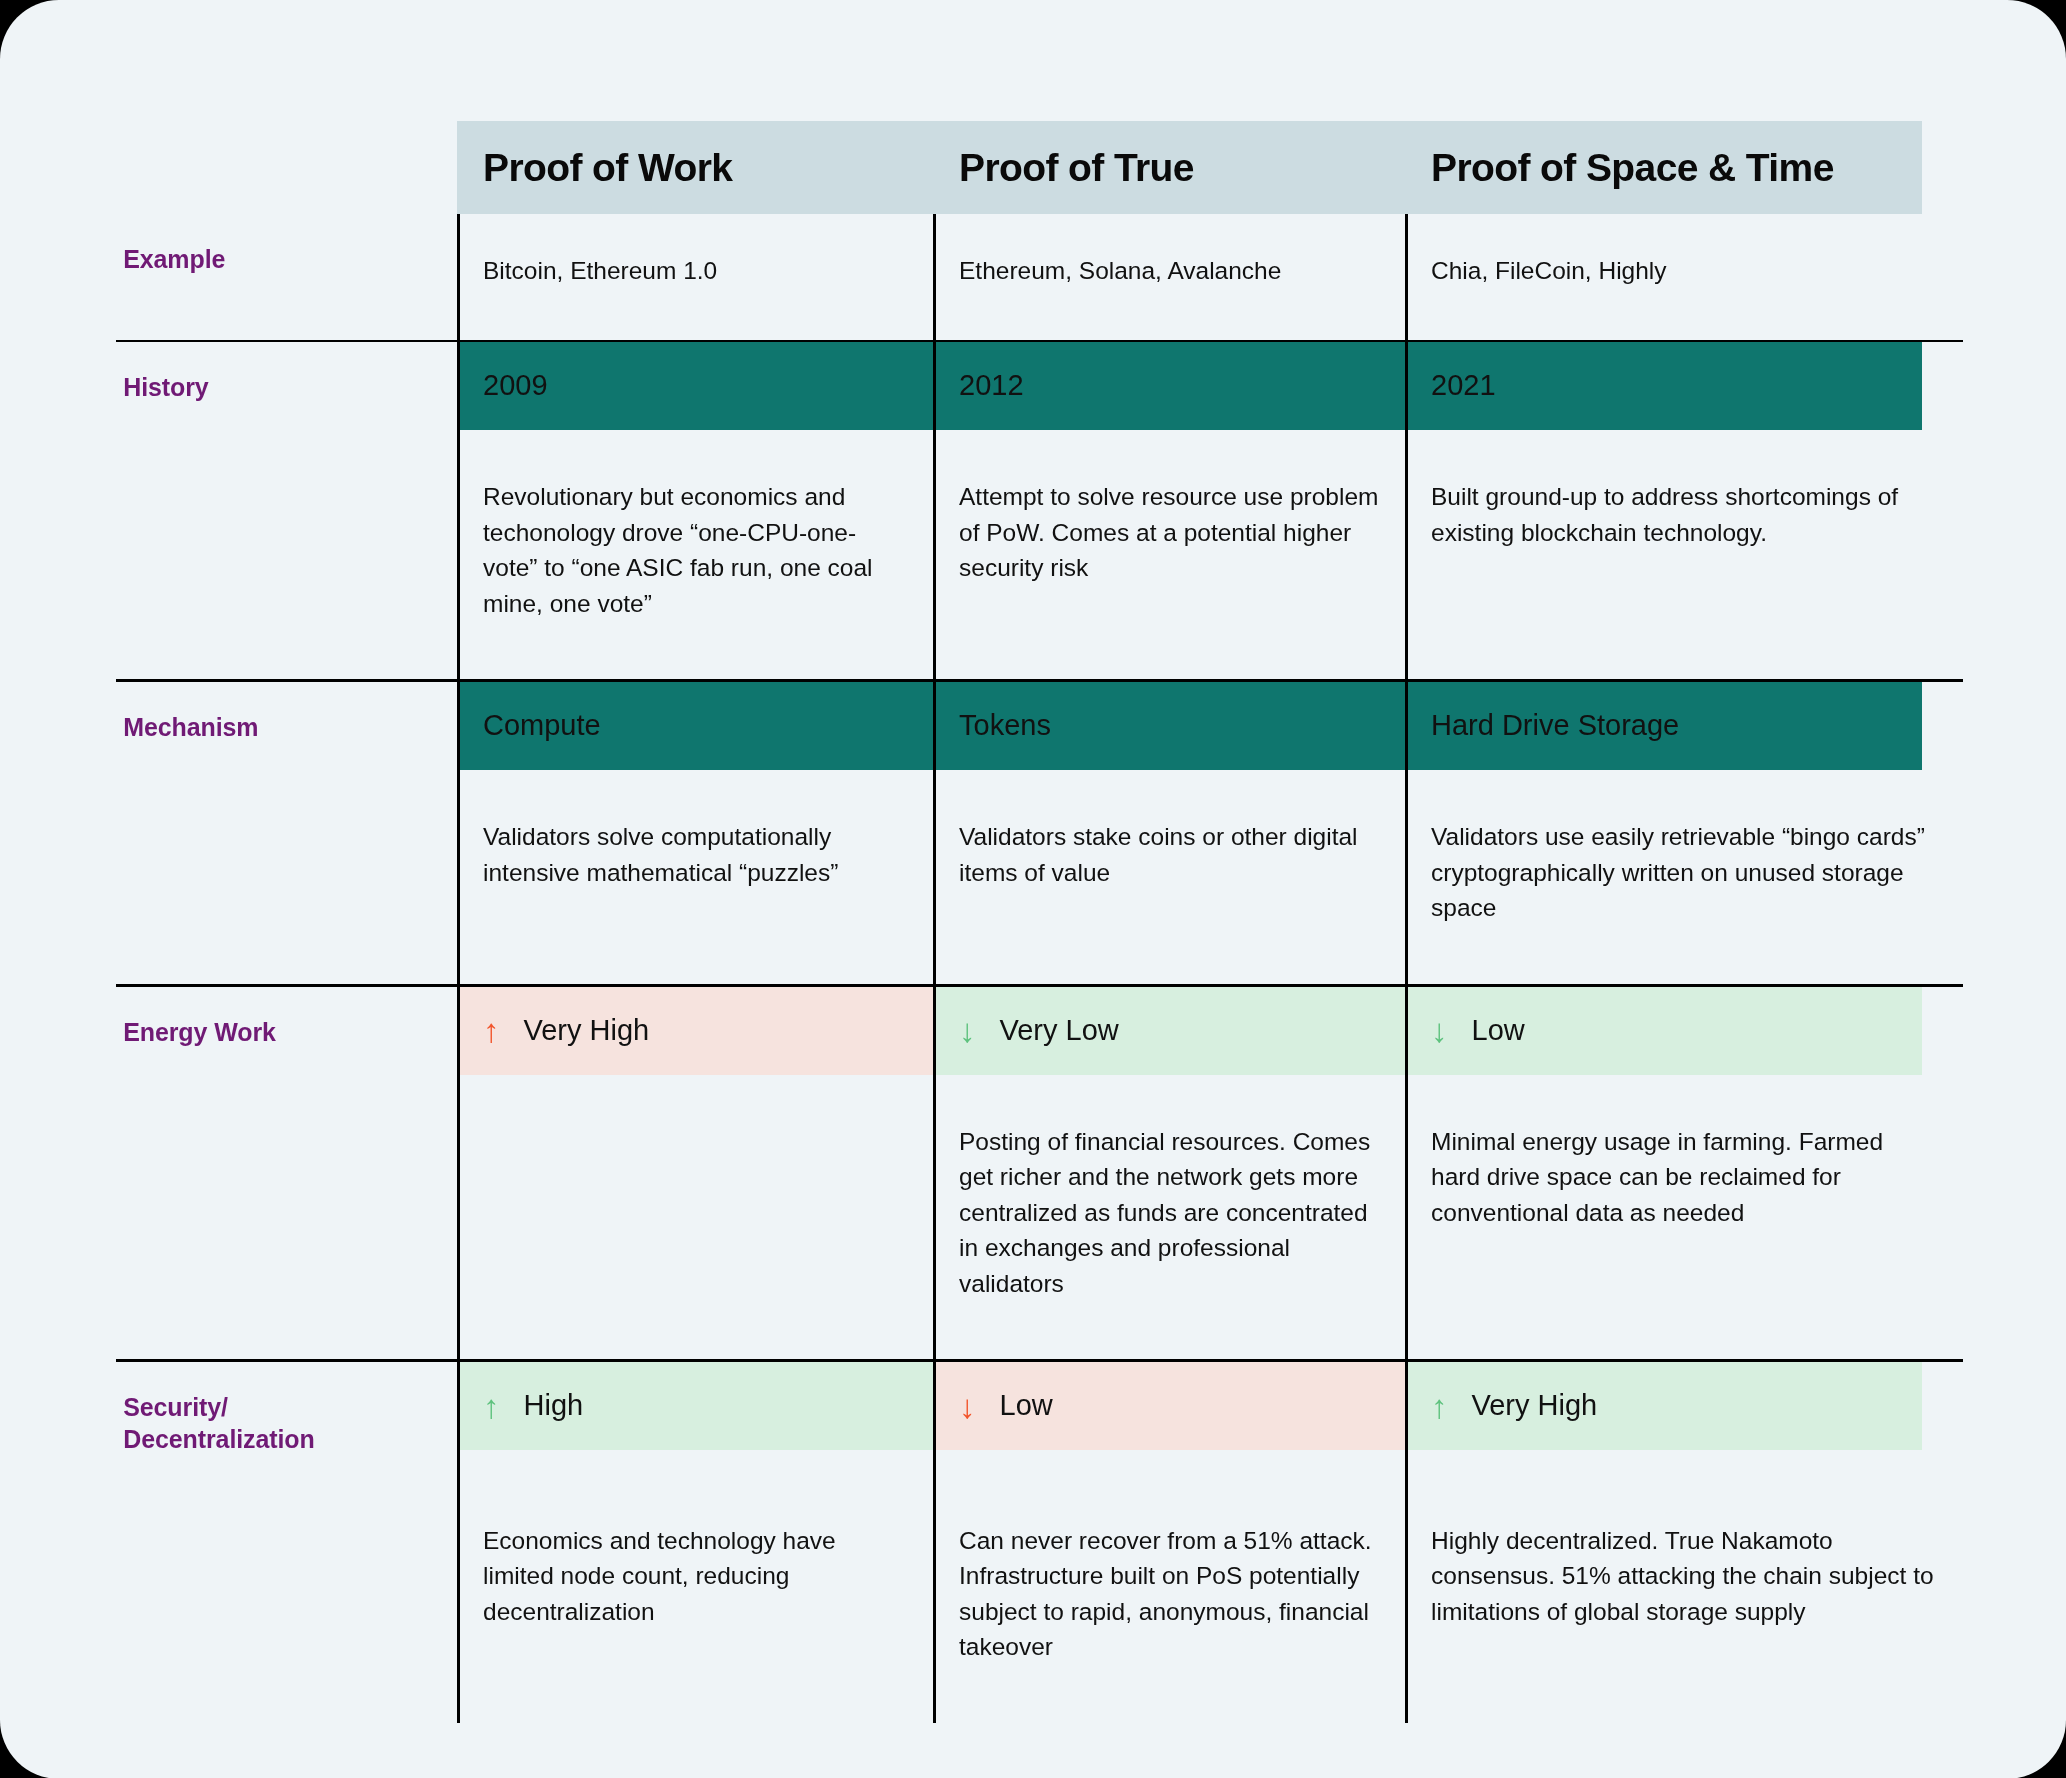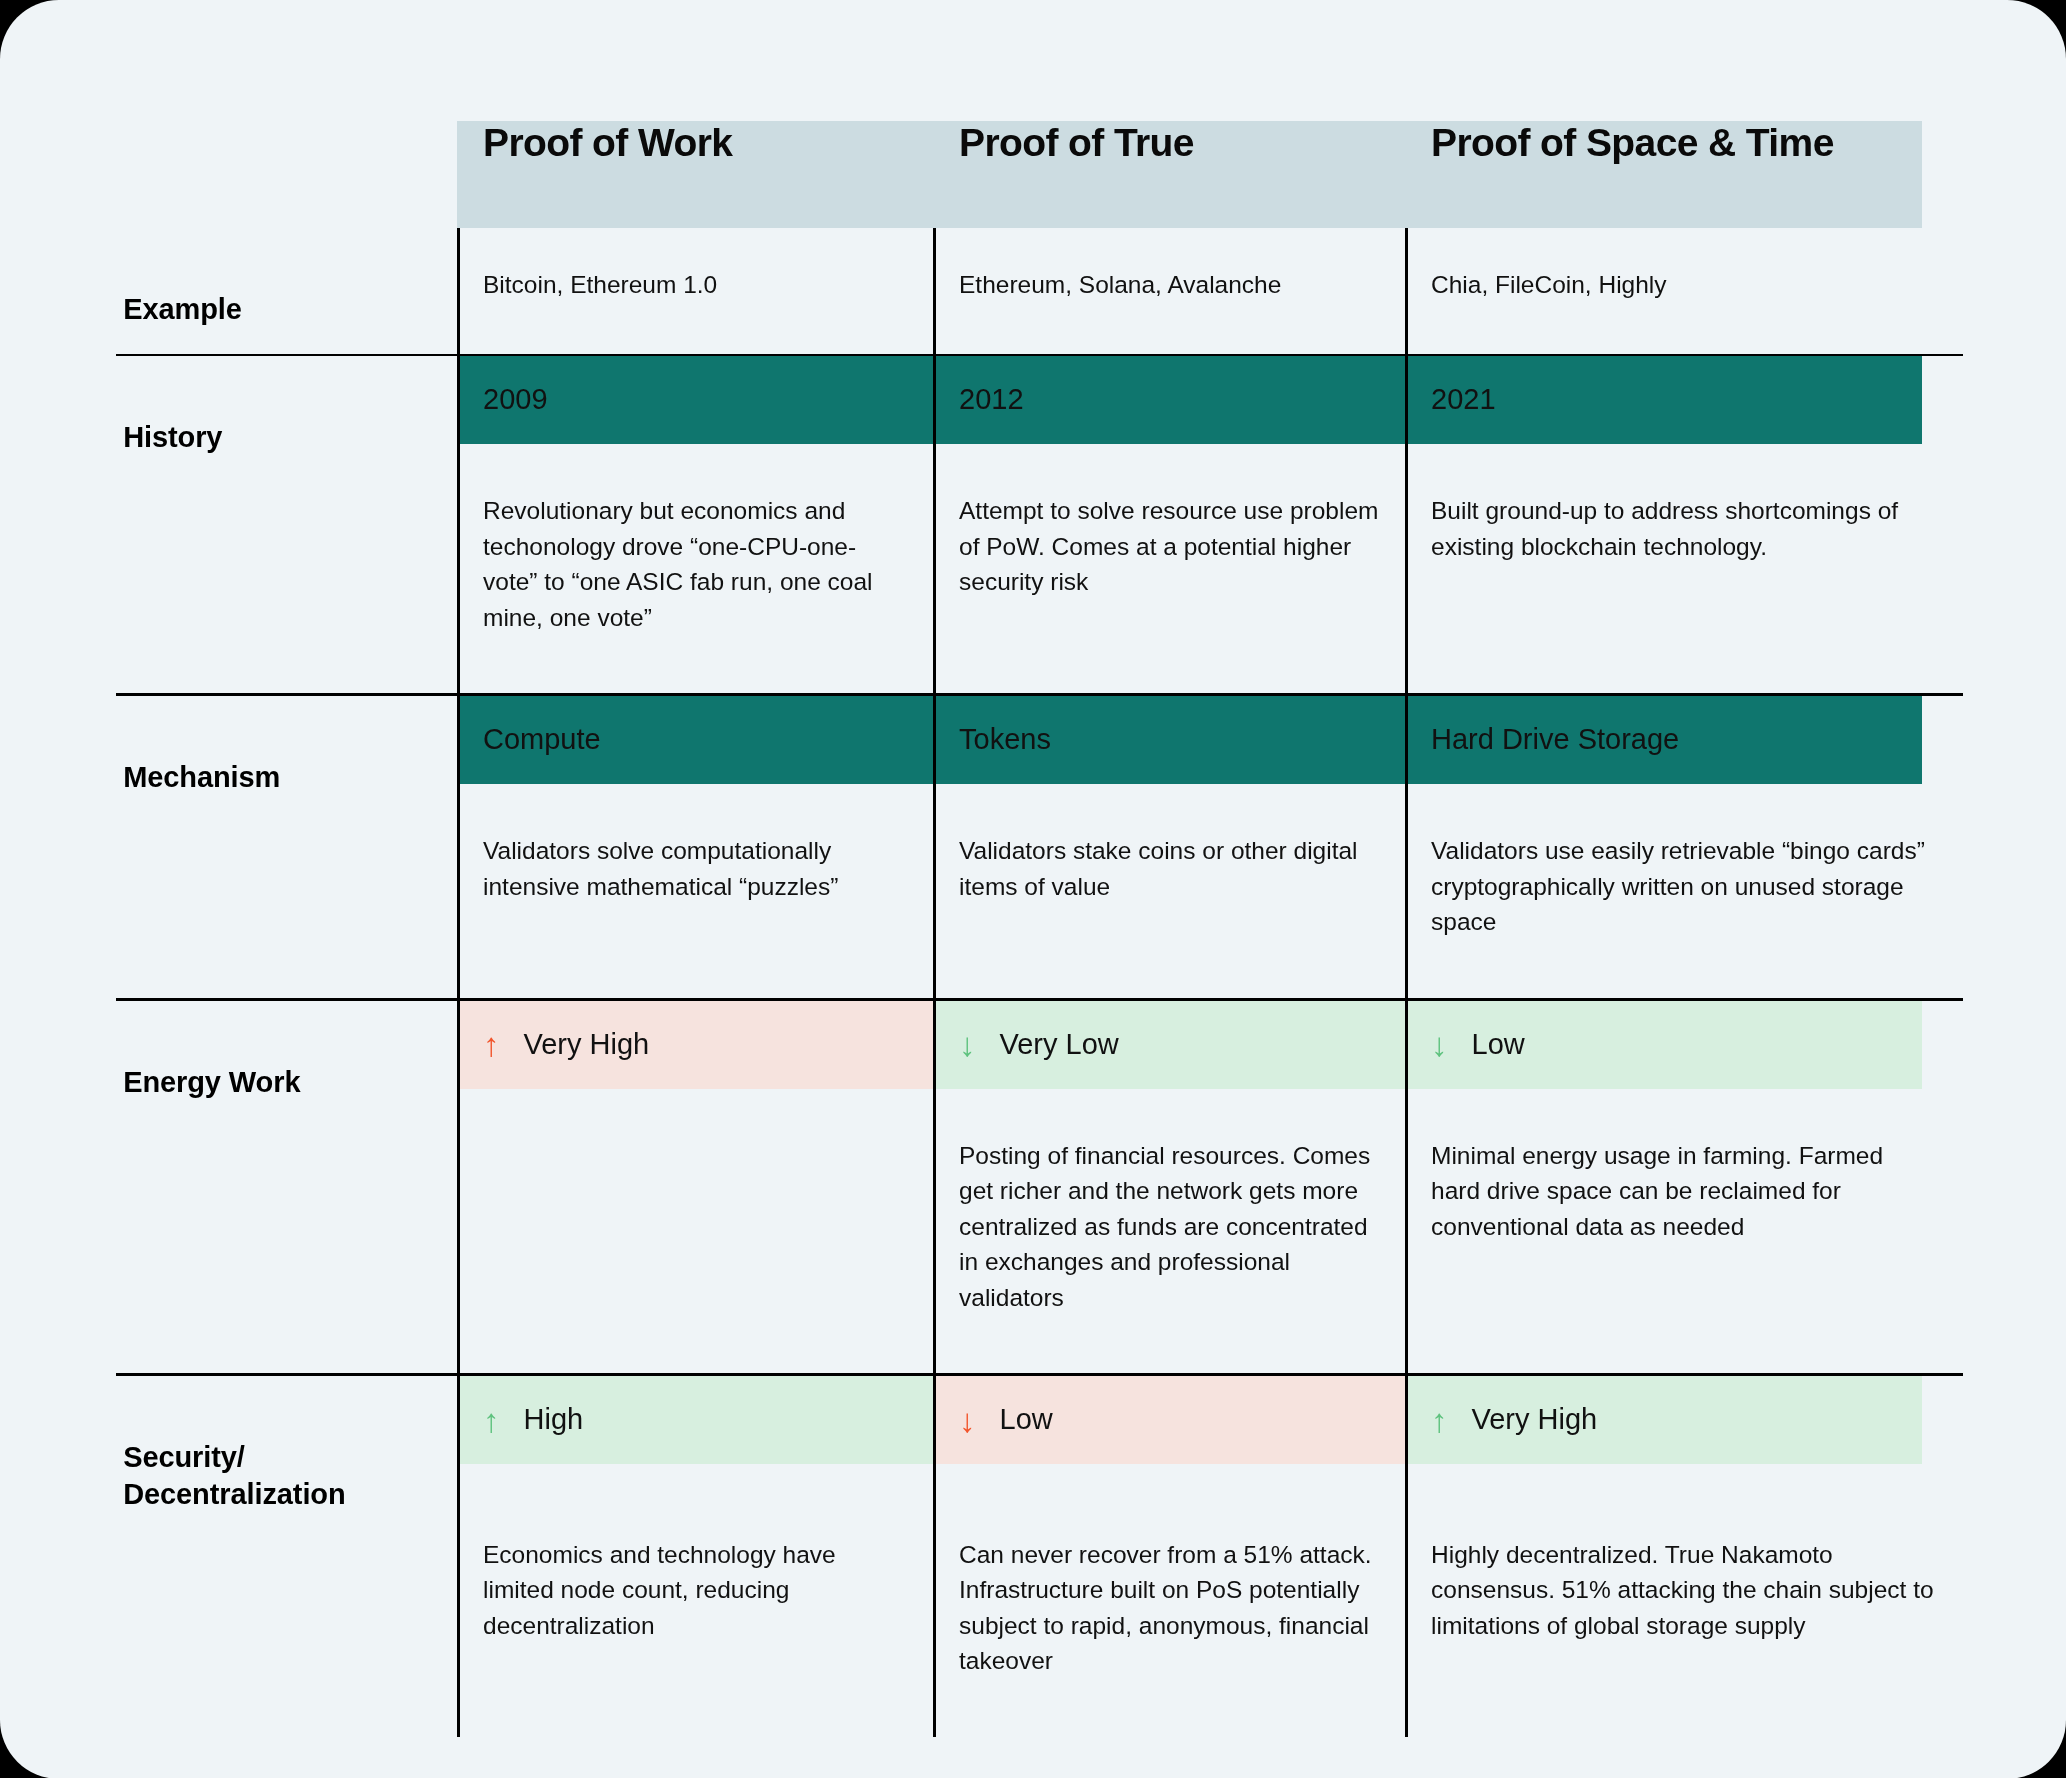--- a/index.html
+++ b/index.html
@@ -40,26 +40,25 @@
 
   .label-cell {
     width: 341px;
     flex: 0 0 341px;
     box-sizing: border-box;
     padding-left: 7.2px;
     padding-top: 29px;
   }
 
   .label-cell .label-text {
-    font-size: 29px;
+    font-size: 25px;
     font-weight: bold;
-    color: #000000;
+    color: #701a75;
     line-height: 1.28;
     letter-spacing: -0.1px;
-    margin-top: 34px;
   }
 
   .col {
     box-sizing: border-box;
     position: relative;
   }
   .col-1 { width: 476px; flex: 0 0 476px; }
   .col-2 { width: 472px; flex: 0 0 472px; }
   .col-3 { width: 557px; flex: 0 0 557px; }
 
@@ -70,22 +69,23 @@
     left: 0; top: 0; bottom: 0;
     width: 2.9px;
     background: #000000;
   }
 
   
   .header-row .col::before { display: none; }
 
   .header-band {
     background: #ccdce1;
-    height: 107px;
+    height: 93px;
     display: flex;
+    align-items: center;
     box-sizing: border-box;
     padding-left: 26px;
   }
   .header-band.h3 { width: 517px; }
 
   .header-title {
     font-size: 39px;
     font-weight: bold;
     color: #0a0a0a;
     letter-spacing: -0.6px;

